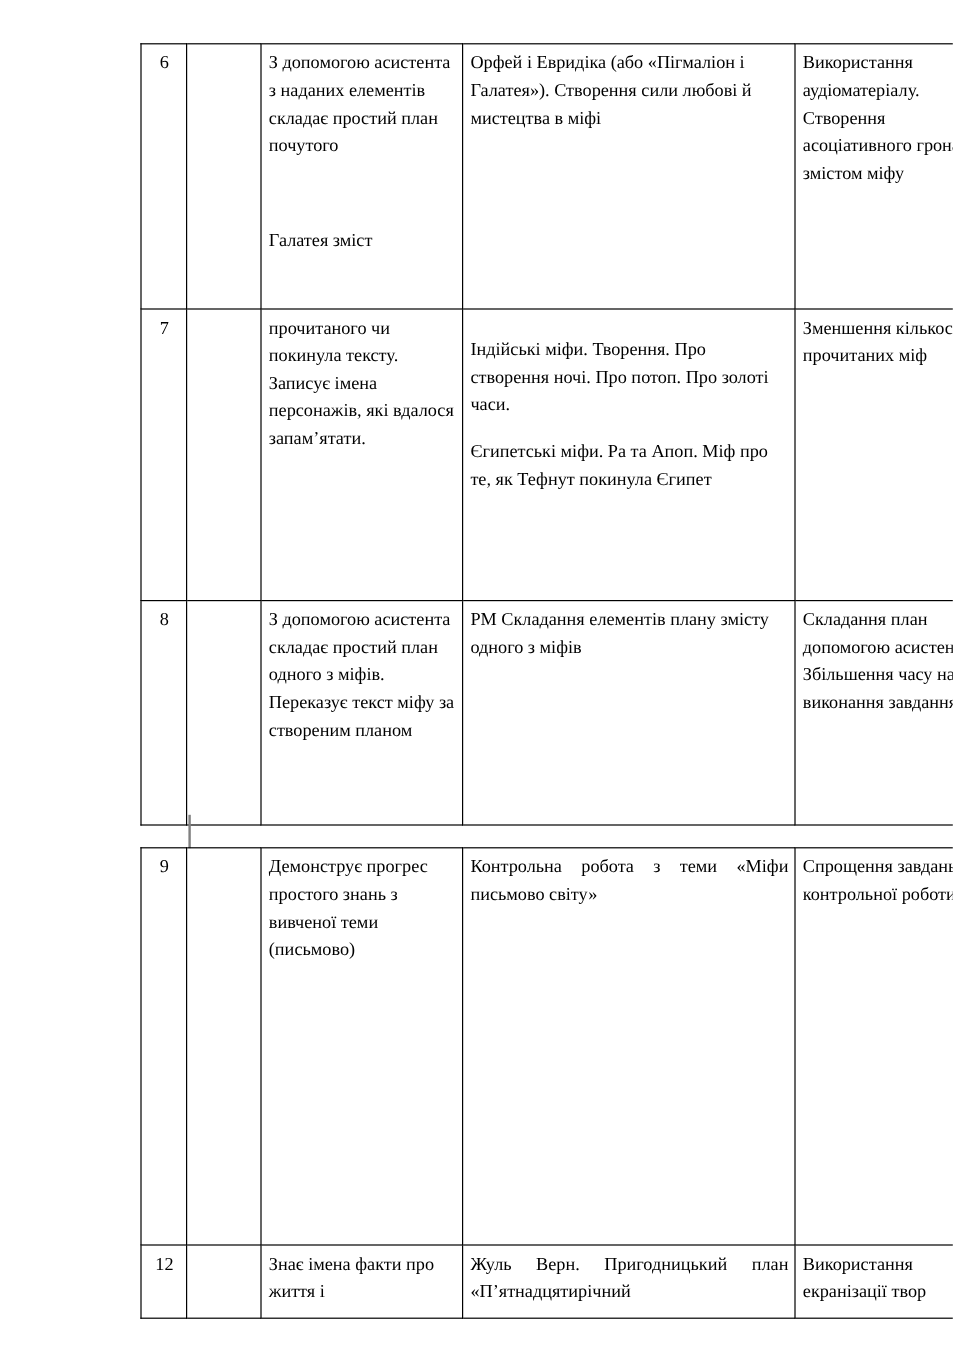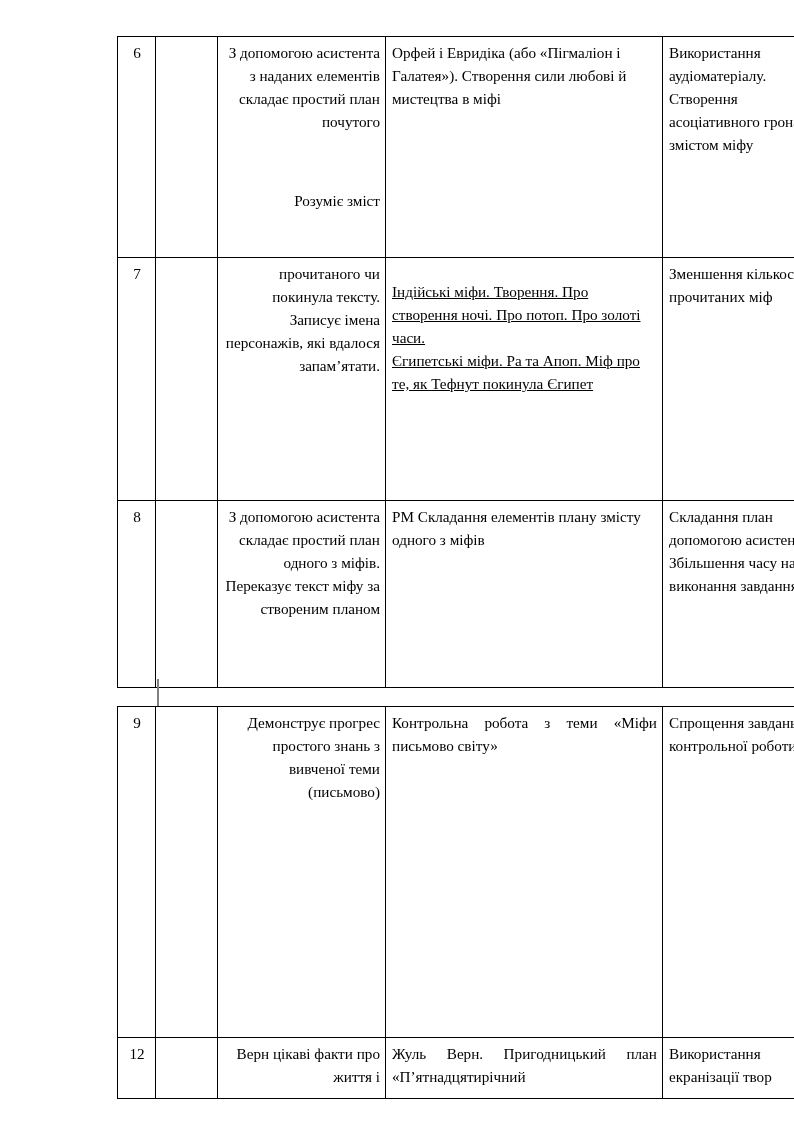--- a/index.html
+++ b/index.html
@@ -39,21 +39,21 @@
     border: 1px solid #000000;
     vertical-align: top;
     padding: 4px 5px 4px 6px;
     background: #ffffff;
     overflow: hidden;
   }
 
   
   .c-num   { width: 38px;  text-align: center; }
   .c-blank { width: 62px; }
-  .c-skill { width: 168px; text-align: right; }
+  .c-skill { width: 168px; }
   .c-theme { width: 277px; }
   .c-adapt { width: 160px; }
 
   
   #table-a {
     left: 117px;
     top: 36px;
     width: 705px;
   }
   
@@ -63,21 +63,21 @@
     width: 705px;
   }
 
   .r6 td { height: 212px; }
   .r7 td { height: 216px; }
   .r8 td { height: 178px; }
   .r9 td { height: 322px; }
   .r10 td { height: 52px; }
 
   .cell-para { margin: 0; }
-  .cell-para + .cell-para { margin-top: 0; }
+  .cell-para + .cell-para { margin-top: 16px; }
   .spacer-lines { display: block; height: 56px; }
   .justify { text-align: justify; text-align-last: left; }
 
   
   .caret {
     position: absolute;
     left: 157px;
     top: 679px;
     width: 2px;
     height: 28px;
@@ -100,37 +100,37 @@
         <col class="c-adapt">
     </colgroup>
     <tbody>
 
       <tr class="r6">
         <td class="c-num">6</td>
         <td class="c-blank"></td>
         <td class="c-skill">
           <p class="cell-para">З допомогою асистента з наданих елементів складає простий план почутого</p>
           <span class="spacer-lines"></span>
-          <p class="cell-para">Розуміє зміст</p>
+          <p class="cell-para">Галатея зміст</p>
         </td>
         <td class="c-theme">
           <p class="cell-para">Орфей і Евридіка (або «Пігмаліон і Галатея»). Створення сили любові й мистецтва в міфі</p>
         </td>
         <td class="c-adapt clipped">
           <p class="cell-para">Використання аудіоматеріалу. Створення асоціативного грона за змістом міфу</p>
         </td>
       </tr>
 
       <tr class="r7">
         <td class="c-num">7</td>
         <td class="c-blank"></td>
         <td class="c-skill">
           <p class="cell-para">прочитаного чи покинула тексту. Записує імена персонажів, які вдалося запам’ятати.</p>
         </td>
-        <td class="c-theme" style="padding-top:22px;text-decoration:underline;">
+        <td class="c-theme" style="padding-top:22px;">
           <p class="cell-para">Індійські міфи. Творення. Про створення ночі. Про потоп. Про золоті часи.</p>
           <p class="cell-para">Єгипетські міфи. Ра та Апоп. Міф про те, як Тефнут покинула Єгипет</p>
         </td>
         <td class="c-adapt clipped">
           <p class="cell-para">Зменшення кількості прочитаних міф</p>
         </td>
       </tr>
 
       <tr class="r8">
         <td class="c-num">8</td>
@@ -171,21 +171,21 @@
         </td>
         <td class="c-adapt clipped">
           <p class="cell-para">Спрощення завдань контрольної роботи.</p>
         </td>
       </tr>
 
       <tr class="r10">
         <td class="c-num">12</td>
         <td class="c-blank"></td>
         <td class="c-skill">
-          <p class="cell-para">Верн цікаві факти про життя і</p>
+          <p class="cell-para">Знає імена факти про життя і</p>
         </td>
         <td class="c-theme">
           <p class="cell-para justify">Жуль Верн. Пригодницький план «П’ятнадцятирічний</p>
         </td>
         <td class="c-adapt clipped">
           <p class="cell-para">Використання екранізації твор</p>
         </td>
       </tr>
     </tbody>
   </table>

